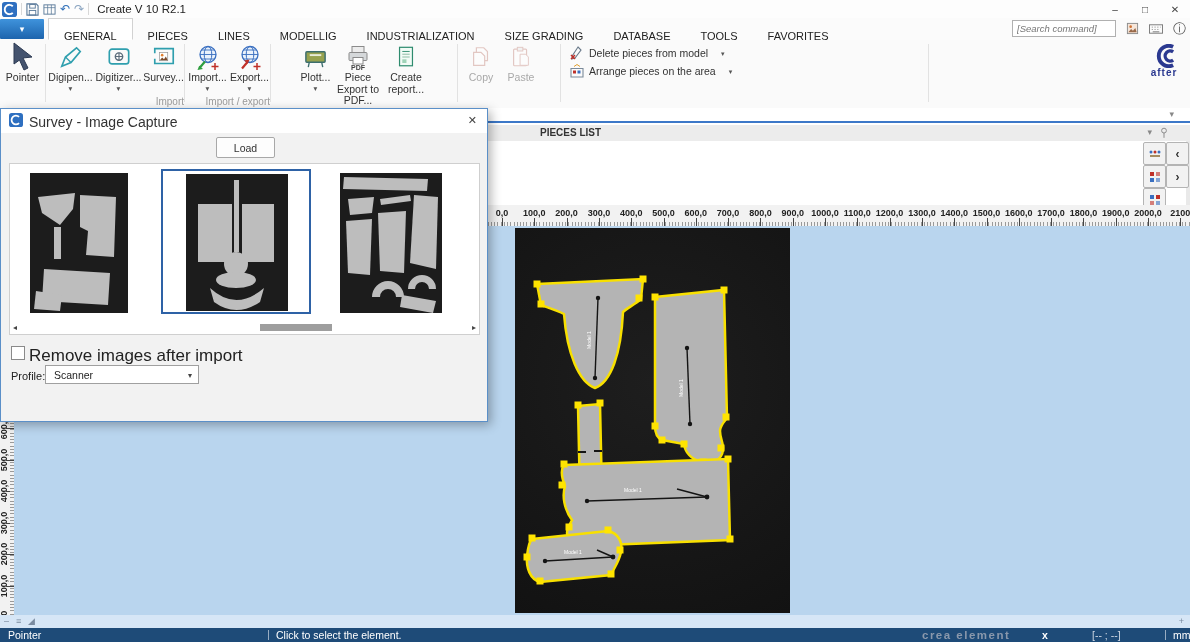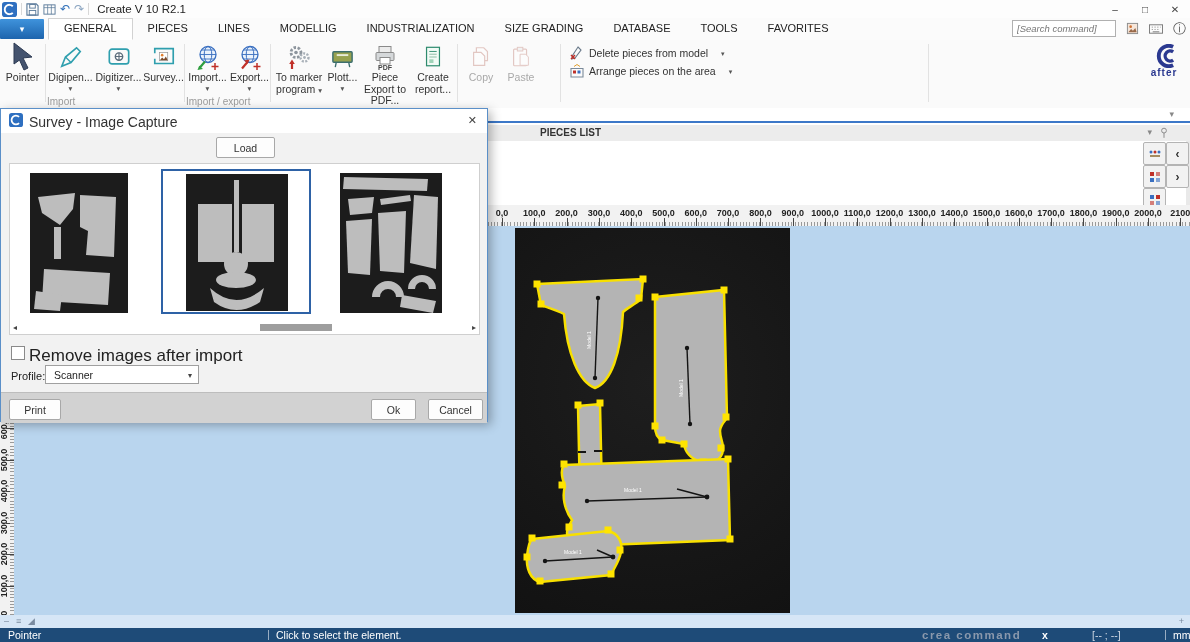--- a/index.html
+++ b/index.html
@@ -13,39 +13,39 @@
   .undoredo{font-size:12px;color:#2f6fb8;line-height:14px;}
   .wincontrols{position:absolute;right:0;top:0;display:flex;height:18px;}
   .winbtn{width:30px;height:18px;display:flex;align-items:center;justify-content:center;
           font-size:10px;color:#444;}
   
   .tabrow{position:absolute;left:0;top:18px;width:1190px;height:22px;background:#fbfbfb;}
   .filebtn{position:absolute;left:0;top:1px;width:44px;height:20px;
            background:linear-gradient(180deg,#3f93dc,#1d64ad);display:flex;align-items:center;
            justify-content:center;color:#fff;font-size:9px;border-radius:1px;}
   .tabs{position:absolute;left:48px;top:0;height:22px;display:flex;}
-  .tab{padding:0 15px;line-height:21px;font-size:11px;color:#222;}
+  .tab{padding:8px 15px;line-height:21px;font-size:11px;color:#222;}
   .tab.active{background:#fff;border:1px solid #d2d2d2;border-bottom:1px solid #fff;line-height:19px;}
   .tabright{position:absolute;right:4px;top:2px;display:flex;align-items:center;gap:10px;}
   .search{width:94px;height:13px;border:1px solid #b0b0b0;font-family:"Liberation Sans",sans-serif;
           font-size:9.5px;font-style:italic;color:#777;padding:1px 4px;}
   .miniic{font-size:11px;color:#555;line-height:14px;}
   
   .ribbon{position:absolute;left:0;top:40px;width:1190px;height:68px;background:#fafafa;
           border-bottom:1px solid #d9d9d9;}
   .rsep{position:absolute;top:4px;width:1px;height:58px;background:#e2e2e2;}
   .rgroup{position:absolute;top:0;height:68px;}
   .rbtns{display:flex;justify-content:center;}
   .rbtn{display:flex;flex-direction:column;align-items:center;padding-top:2px;}
   .ricon{height:30px;display:flex;align-items:center;justify-content:center;}
   .rlabel{font-size:10.5px;line-height:1.1;text-align:center;color:#333;white-space:pre-line;}
   .rbtn.disabled .rlabel{color:#a9a9a9;}
   .rbtn.disabled svg{opacity:.55;}
   .rcaret{font-size:7.5px;color:#555;line-height:1;margin-top:1px;}
-  .rgrouplabel{position:absolute;bottom:1px;width:100%;text-align:left;font-size:10px;color:#9b9b9b;}
+  .rgrouplabel{position:absolute;bottom:1px;width:100%;text-align:right;font-size:10px;color:#9b9b9b;}
   .cmdrows{position:absolute;left:570px;top:4px;}
   .cmdrow{display:flex;align-items:center;gap:5px;height:18px;font-size:10.5px;color:#333;}
   .cmdrow .rcaret{margin:0 0 0 8px;font-size:7px;}
   .crealogo{position:absolute;right:6px;top:4px;width:40px;text-align:center;}
   .crealogo .ctext{font-size:10px;font-weight:bold;color:#2b3990;letter-spacing:1px;line-height:1;}
   
   .topstrip{position:absolute;left:0;top:108px;width:1190px;height:13px;background:#fff;}
   .blueline{position:absolute;left:0;top:121px;width:1190px;height:2px;background:#3c78c8;}
   .pieces-header{position:absolute;left:0;top:125px;width:1190px;height:16px;background:#ececec;
                  border-bottom:1px solid #d5d5d5;}
@@ -278,33 +278,20 @@
           <div class="rlabel">Export...</div>
           <div class="rcaret">▾</div>
         </div>
       </div>
       <div class="rgrouplabel">Import / export</div>
     </div>
     <div class="rsep" style="left:270px"></div>
 
     <div class="rgroup" style="left:272px;width:183px">
       <div class="rbtns">
-        <div class="rbtn" style="width:54px">
-          <div class="ricon">
-              <svg width="26" height="27" viewBox="0 0 26 27">
-                <circle cx="10" cy="8.5" r="5" fill="none" stroke="#8d959d" stroke-width="2.8" stroke-dasharray="2.5 1.6"></circle>
-                <circle cx="10" cy="8.5" r="1.8" fill="#8d959d"></circle>
-                <circle cx="18.5" cy="13.5" r="4" fill="none" stroke="#a8b0b8" stroke-width="2.4" stroke-dasharray="2 1.4"></circle>
-                <circle cx="18.5" cy="13.5" r="1.4" fill="#a8b0b8"></circle>
-                <line x1="6" y1="25" x2="6" y2="19" stroke="#c03028" stroke-width="2.2"></line>
-                <path d="M6 15.5 l-2.8 4.5 h5.6 z" fill="#c03028"></path>
-              </svg>
-            </div>
-          <div class="rlabel"><span>To marker program</span> <span class="rcaret" style="display:inline">▾</span></div>
-        </div>
         <div class="rbtn" style="width:33px">
           <div class="ricon">
               <svg width="25" height="25" viewBox="0 0 26 26">
                 <rect x="3" y="7" width="20" height="11" rx="1" fill="#97a24f" stroke="#3c6e6e" stroke-width="1.5"></rect>
                 <line x1="6.5" y1="18" x2="5.5" y2="23" stroke="#3c6e6e" stroke-width="1.4"></line>
                 <line x1="19.5" y1="18" x2="20.5" y2="23" stroke="#3c6e6e" stroke-width="1.4"></line>
                 <line x1="7" y1="10.5" x2="19" y2="10.5" stroke="#e8ecd8" stroke-width="2"></line>
               </svg>
             </div>
           <div class="rlabel">Plott...</div>
@@ -598,21 +585,21 @@
     <span class="g" style="left:4px">–</span>
     <span class="g" style="left:16px">≡</span>
     <span class="g" style="left:28px">◢</span>
     <span class="g" style="right:6px">+</span>
   </div>
 
   <div class="statusbar">
     <span class="sb" style="left:8px">Pointer</span>
     <span class="sbdiv" style="left:268px"></span>
     <span class="sb" style="left:276px">Click to select the element.</span>
-    <span class="sb brand" style="left:922px">crea command</span>
+    <span class="sb brand" style="left:922px">crea element</span>
     <span class="sb brandx" style="left:1042px">x</span>
     <span class="sb" style="left:1092px;color:#cfd8e4">[-- ; --]</span>
     <span class="sbdiv" style="left:1165px"></span>
     <span class="sb" style="left:1173px">mm</span>
   </div>
 
   <div class="dialog">
     <div class="dtitle">
       <span style="position:absolute;left:8px;top:4px">
           <svg width="14" height="14" viewBox="0 0 16 16">
@@ -671,20 +658,15 @@
       <div class="tthumbbar"></div>
     </div>
 
     <div class="chk"></div>
     <div class="chklab">Remove images after import</div>
     <div class="proflab">Profile:</div>
     <div class="profsel">
       <span class="val">Scanner</span>
       <span class="car">▾</span>
     </div>
-    <div class="dfoot">
-      <div class="btn printbtn">Print</div>
-      <div class="btn okbtn">Ok</div>
-      <div class="btn cancelbtn">Cancel</div>
-    </div>
   </div>
 
 </div>
 
 </body></html>

